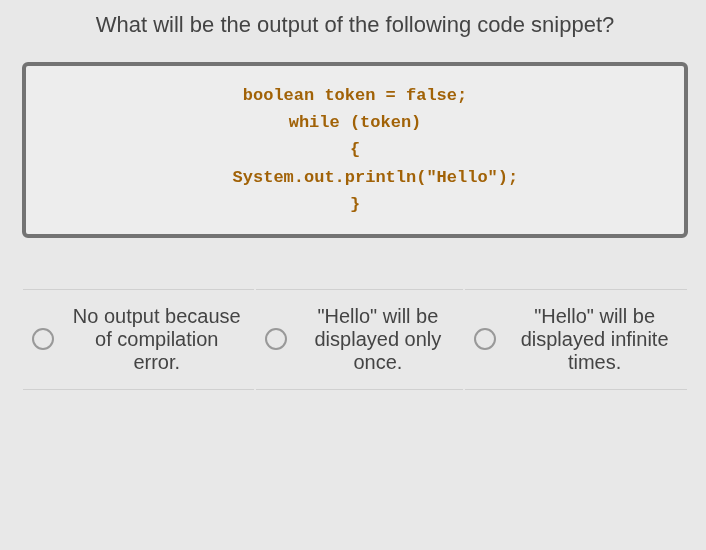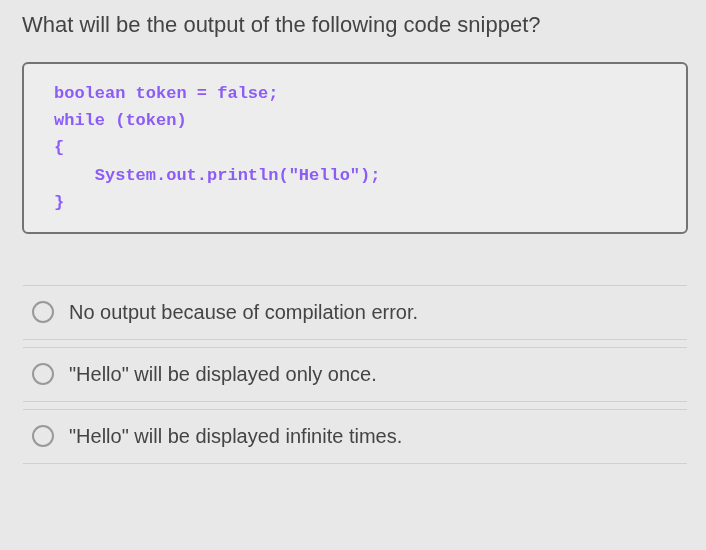--- a/index.html
+++ b/index.html
@@ -1,49 +1,49 @@
 <!DOCTYPE html>
 <html><head>
 <meta charset="utf-8">
 <style>
-  * { margin: 1px; padding: 0; box-sizing: border-box; }
+  * { margin: 1px; padding: 0; box-sizing: border-box; text-align: center; }
   body {
     width: 706px;
     height: 550px;
     background: #e8e8e8;
     font-family: Arial, sans-serif;
     color: #333;
     overflow: hidden;
   }
   .container {
     padding: 8px 18px;
   }
   .question-title {
     font-size: 22px;
     font-weight: 500;
     color: #444;
     margin-bottom: 18px;
     padding-bottom: 6px;
   }
   .code-block {
     background: #ededed;
-    border: 2px solid #737373;
+    border: 4px solid #737373;
     border-radius: 6px;
     padding: 16px 30px;
     font-family: "Courier New", monospace;
     font-size: 17px;
     font-weight: bold;
-    color: #8b5cf6;
+    color: #a16207;
     line-height: 1.6;
     white-space: pre;
     margin-bottom: 50px;
   }
   .options {
     display: flex;
-    flex-direction: column;
+    flex-direction: row;
     gap: 0;
   }
   .option {
     display: flex;
     align-items: center;
     padding: 14px 8px;
     border-top: 1px solid #d0d0d0;
     border-bottom: 1px solid #d0d0d0;
     background: #e8e8e8;
     margin-bottom: 6px;

